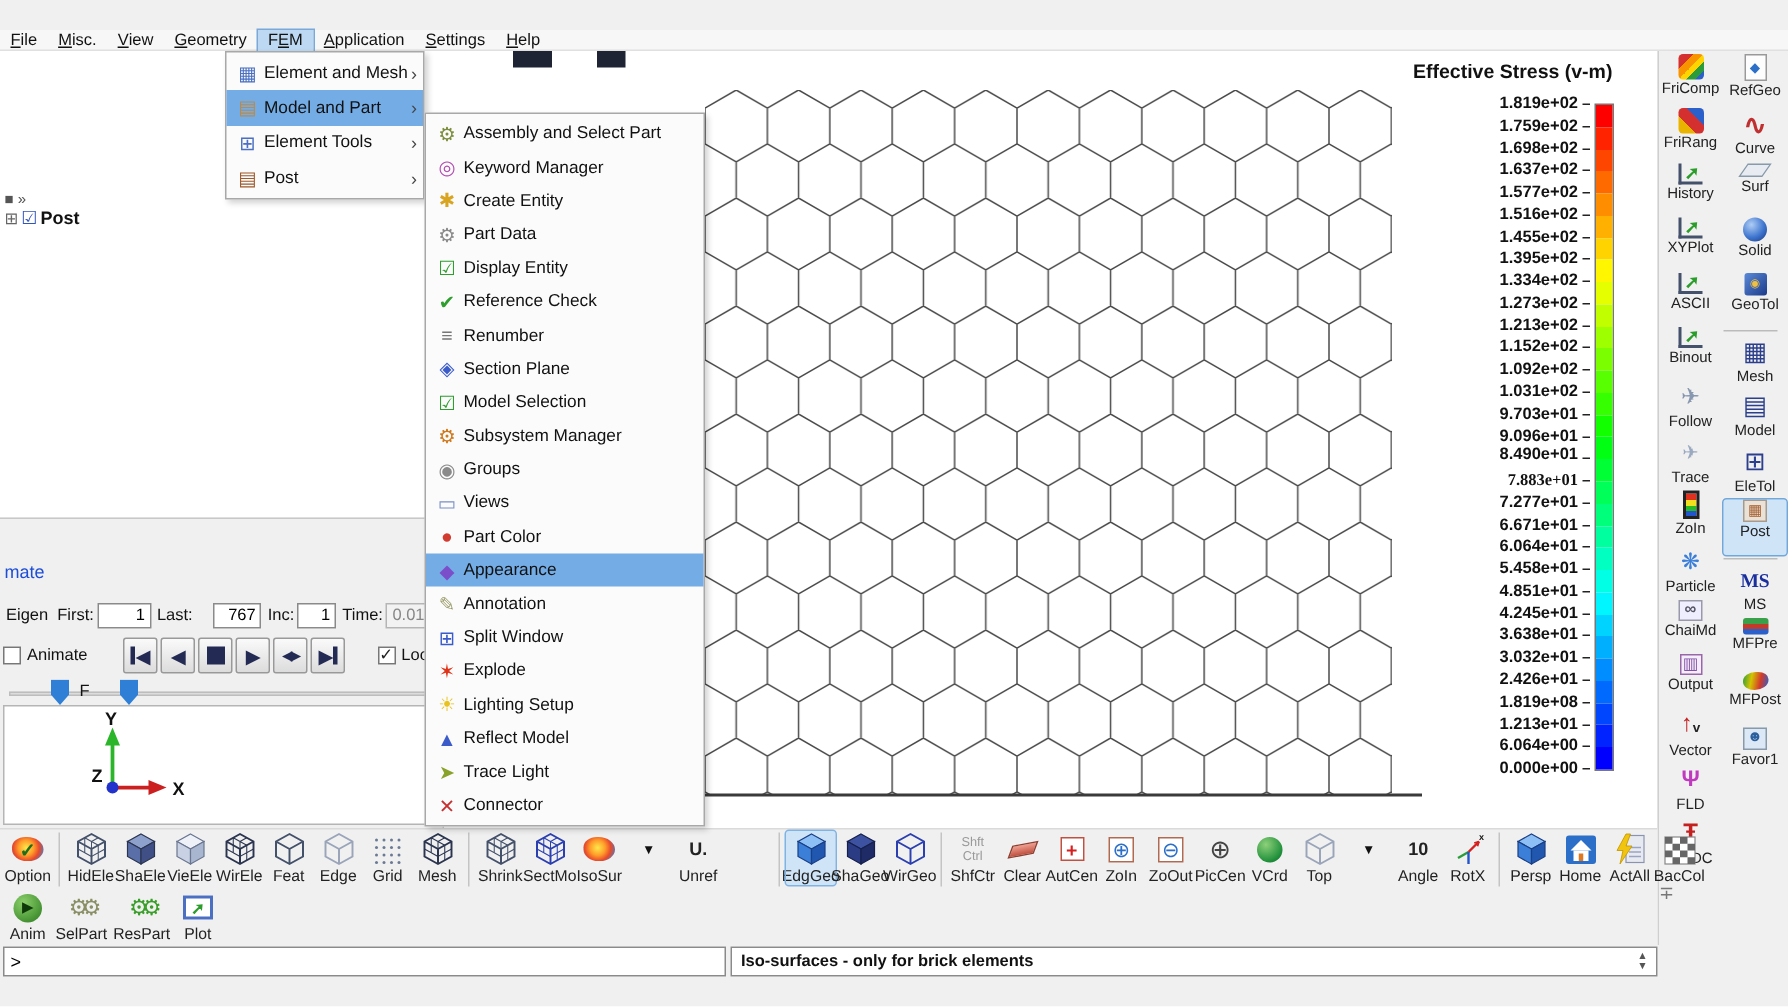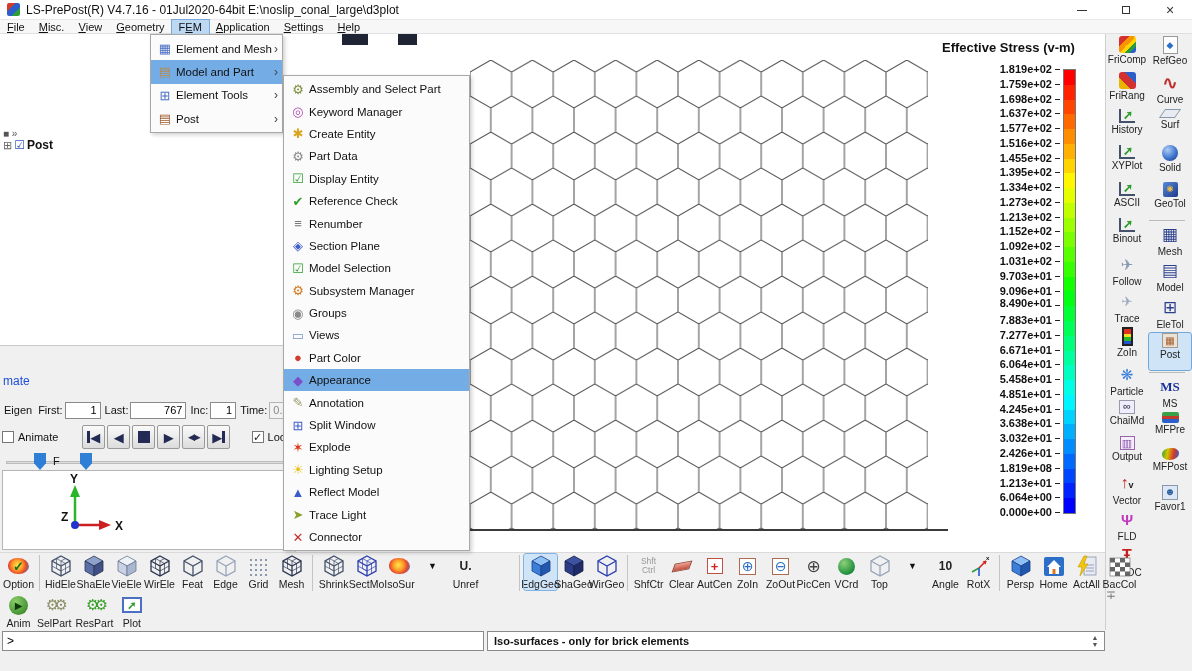--- a/index.html
+++ b/index.html
@@ -249,35 +249,20 @@
     <symbol id="s-bolt" viewBox="0 0 24 24">
       <rect x="9" y="3" width="12" height="18" fill="#e8eaf2" stroke="#8a94b0" stroke-width="0.8"></rect>
       <path d="M11 11 h8 M11 14 h8 M11 17 h8" stroke="#9aa4c0" stroke-width="1"></path>
       <path d="M9 2 L3 13 h4 L5 22 L13 10 h-4 L12 2 Z" fill="#f1c40f" stroke="#c89a00" stroke-width="0.6"></path>
     </symbol>
   </defs>
 </svg>
 
 <div id="root">
 
-  <div id="titlebar">
-    <div id="app-icon"></div>
-    <div id="title-text">LS-PrePost(R) V4.7.16 - 01Jul2020-64bit E:\noslip_conal_large\d3plot</div>
-    <div id="win-btns">
-      <div class="winbtn">
-          <span class="minimize-glyph"></span>
-        </div>
-      <div class="winbtn">
-          <span class="restore-glyph"></span>
-        </div>
-      <div class="winbtn">
-          <span class="close-glyph">×</span>
-        </div>
-    </div>
-  </div>
 
   <div id="menubar">
       <div class="menu-item"><u>F</u>ile</div>
       <div class="menu-item"><u>M</u>isc.</div>
       <div class="menu-item"><u>V</u>iew</div>
       <div class="menu-item"><u>G</u>eometry</div>
       <div class="menu-item active">F<u>E</u>M</div>
       <div class="menu-item"><u>A</u>pplication</div>
       <div class="menu-item"><u>S</u>ettings</div>
       <div class="menu-item"><u>H</u>elp</div>
@@ -291,21 +276,21 @@
       <span class="lbl">Post</span>
     </div>
 
     <div id="anim-panel">
       <div id="panel-part-label">mate</div>
       <div id="eigen-row">
         <span class="lab">Eigen</span>
         <span class="lab">First:</span>
         <input class="fld" style="width: 36px;" value="1">
         <span class="lab">Last:</span>
-        <input class="fld" style="width: 56px;" value="767">
+        <input class="fld" style="width: 32px; margin-left: 12px;" value="767">
         <span class="lab">Inc:</span>
         <input class="fld" style="width: 26px;" value="1">
         <span class="lab">Time:</span>
         <input class="fld dis" style="width: 48px;" value="0.012047">
         <span class="lab">State:</span>
         <input class="fld" style="width: 20px;">
       </div>
       <div id="animate-row">
         <span class="cbox" id="animate-cb" style="margin-left:2px"></span>
         <span class="albl">Animate</span>
@@ -389,21 +374,21 @@
         <div class="leg-label" style="top: 200.24px;">1.092e+02</div>
         <div class="leg-tick" style="top: 206.24px;"></div>
         <div class="leg-label" style="top: 215.01px;">1.031e+02</div>
         <div class="leg-tick" style="top: 221.01px;"></div>
         <div class="leg-label" style="top: 229.78px;">9.703e+01</div>
         <div class="leg-tick" style="top: 235.78px;"></div>
         <div class="leg-label" style="top: 244.55px;">9.096e+01</div>
         <div class="leg-tick" style="top: 250.55px;"></div>
         <div class="leg-label" style="top: 257px;">8.490e+01</div>
         <div class="leg-tick" style="top: 265.32px;"></div>
-        <div class="leg-label" style="top: 274.09px;">7.883e+01</div>
+        <div class="leg-label" style="top: 274.09px; font-family: Liberation Serif, serif;">7.883e+01</div>
         <div class="leg-tick" style="top: 280.09px;"></div>
         <div class="leg-label" style="top: 288.86px;">7.277e+01</div>
         <div class="leg-tick" style="top: 294.86px;"></div>
         <div class="leg-label" style="top: 303.63px;">6.671e+01</div>
         <div class="leg-tick" style="top: 309.63px;"></div>
         <div class="leg-label" style="top: 318.4px;">6.064e+01</div>
         <div class="leg-tick" style="top: 324.4px;"></div>
         <div class="leg-label" style="top: 333.17px;">5.458e+01</div>
         <div class="leg-tick" style="top: 339.17px;"></div>
         <div class="leg-label" style="top: 347.94px;">4.851e+01</div>

